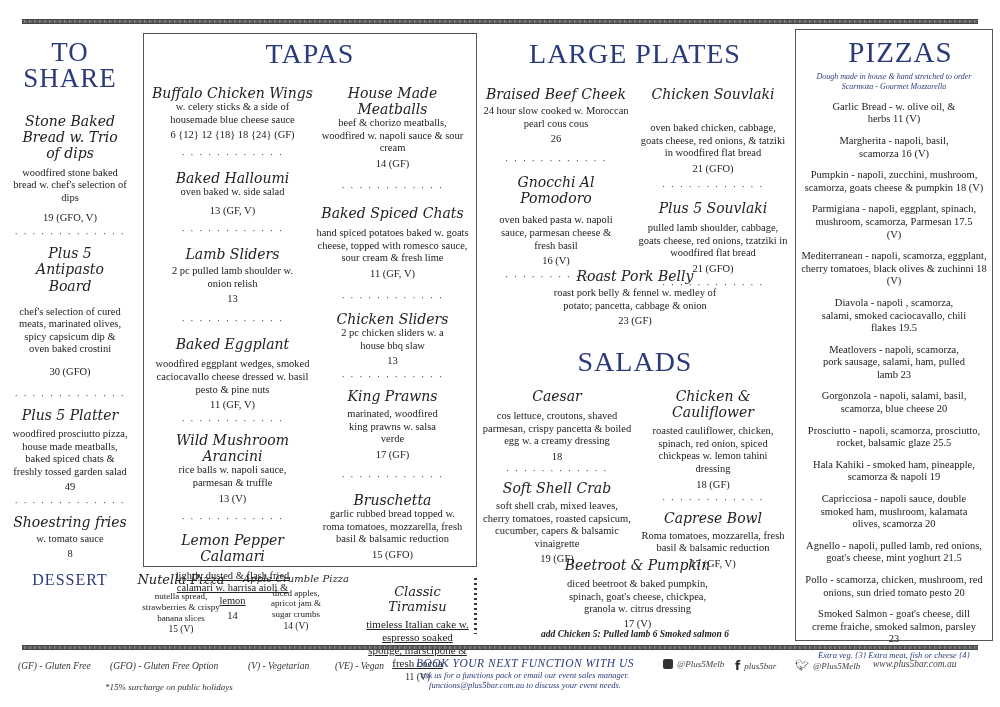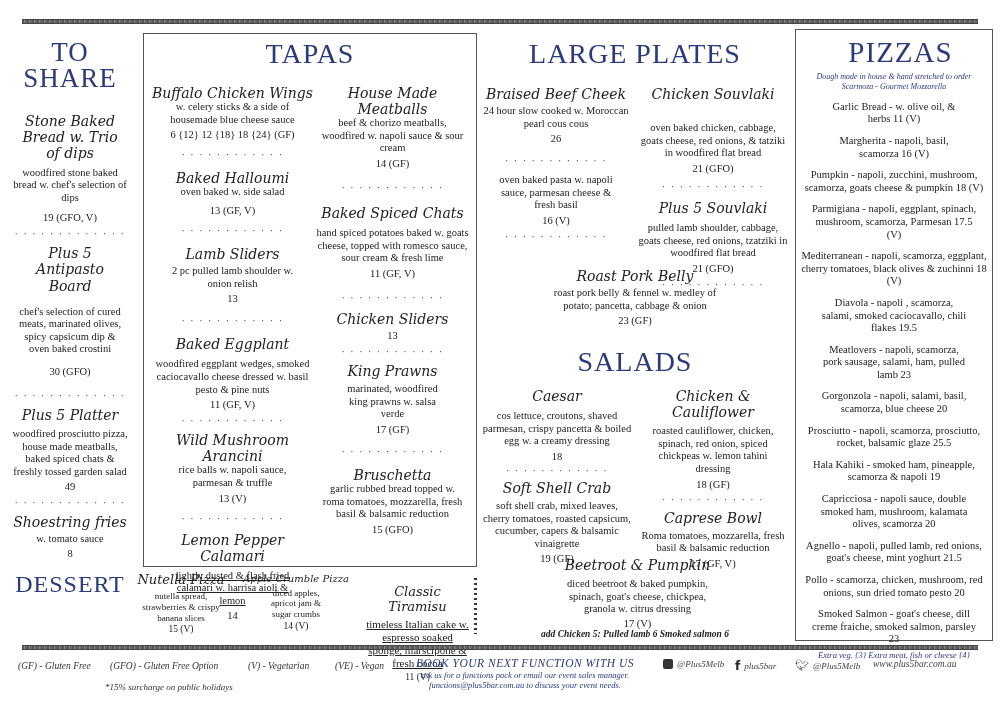--- a/index.html
+++ b/index.html
@@ -51,21 +51,21 @@
     <div class="dish-name">Plus 5 Platter</div>
     <div class="desc" style="margin-top:5px;">woodfired prosciutto pizza, house made meatballs, baked spiced chats &amp; freshly tossed garden salad</div>
     <div class="price">49</div>
   </div>
   <div class="dots">· · · · · · · · · · · · ·</div>
   <div class="item">
     <div class="dish-name">Shoestring fries</div>
     <div class="desc" style="margin-top:2px;">w. tomato sauce</div>
     <div class="price">8</div>
   </div>
-  <div class="section-title" style="font-size:24px; margin-top:12px;">DESSERT</div>
+  <div class="section-title" style="font-size:16px; margin-top:12px;">DESSERT</div>
 </div>
 
 <div class="box" style="left:143px; top:33px; width:334px; height:534px;"></div>
 <div class="col" style="left:143px; top:38px; width:334px;">
   <div class="section-title" style="font-size:28px;">TAPAS</div>
 </div>
 <div class="col" style="left:150px; top:85px; width:165px;">
   <div class="item">
     <div class="dish-name">Buffalo Chicken Wings</div>
     <div class="desc" style="padding:0 4px;">w. celery sticks &amp; a side of housemade blue cheese sauce</div>
@@ -110,20 +110,21 @@
   </div>
   <div class="dots" style="margin:14px 0 12px;">· · · · · · · · · · · ·</div>
   <div class="item">
     <div class="dish-name">Baked Spiced Chats</div>
     <div class="desc" style="margin-top:6px;">hand spiced potatoes baked w. goats cheese, topped with romesco sauce, sour cream &amp; fresh lime</div>
     <div class="price">11 (GF, V)</div>
   </div>
   <div class="dots" style="margin:14px 0 8px;">· · · · · · · · · · · ·</div>
   <div class="item">
     <div class="dish-name">Chicken Sliders</div>
+    <div class="desc" style="padding:0 24px;">2 pc chicken sliders w. a house bbq slaw</div>
     <div class="price">13</div>
   </div>
   <div class="dots">· · · · · · · · · · · ·</div>
   <div class="item">
     <div class="dish-name">King Prawns</div>
     <div class="desc" style="margin-top:4px; padding:0 30px;">marinated, woodfired king prawns w. salsa verde</div>
     <div class="price">17 (GF)</div>
   </div>
   <div class="dots" style="margin:12px 0 10px;">· · · · · · · · · · · ·</div>
   <div class="item">
@@ -156,20 +157,21 @@
   <div class="section-title" style="font-size:28px;">LARGE PLATES</div>
 </div>
 <div class="col" style="left:482px; top:86px; width:148px;">
   <div class="item">
     <div class="dish-name">Braised Beef Cheek</div>
     <div class="desc" style="margin-top:3px;">24 hour slow cooked w. Moroccan pearl cous cous</div>
     <div class="price">26</div>
   </div>
   <div class="dots" style="margin:12px 0 8px;">· · · · · · · · · · · ·</div>
   <div class="item">
+    <div class="dish-name">Gnocchi Al Pomodoro</div>
     <div class="desc" style="margin-top:8px; padding:0 10px;">oven baked pasta w. napoli sauce, parmesan cheese &amp; fresh basil</div>
     <div class="price">16 (V)</div>
   </div>
   <div class="dots">· · · · · · · · · · · ·</div>
 </div>
 <div class="col" style="left:638px; top:86px; width:150px;">
   <div class="item">
     <div class="dish-name">Chicken Souvlaki</div>
     <div class="desc" style="margin-top:20px;">oven baked chicken, cabbage, goats cheese, red onions, &amp; tatziki in woodfired flat bread</div>
     <div class="price">21 (GFO)</div>

